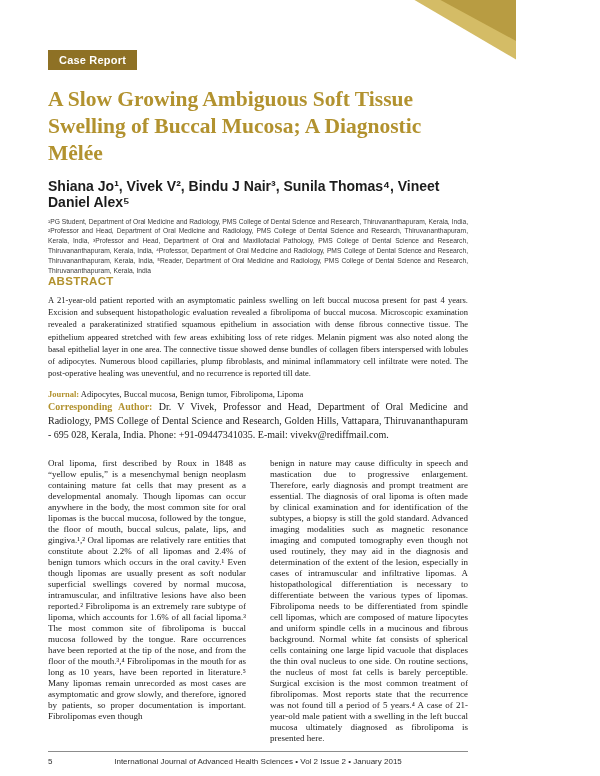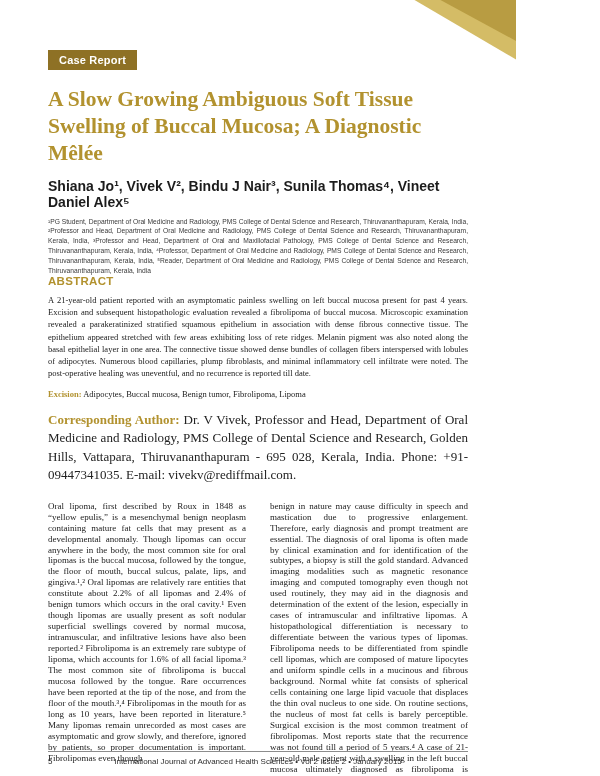--- a/index.html
+++ b/index.html
@@ -86,22 +86,22 @@
   .keywords {
     margin-top: 9px;
     font-size: 8.5px;
     line-height: 1.42;
     color: #222222;
     text-align: justify;
   }
   .gold-label { color: #b2922f; font-weight: bold; }
 
   .corresponding {
-    margin-top: 11px;
-    font-size: 13px;
+    margin-top: 0;
+    font-size: 10px;
     line-height: 1.42;
     color: #222222;
     text-align: justify;
   }
 
   .intro-block { margin-top: 16px; }
   .intro-block .sec-heading { font-size: 12.5px; }
   .columns { display: flex; gap: 24px; margin-top: 7px; }
   .col {
     flex: 1;
@@ -142,21 +142,21 @@
 
     <div class="authors">Shiana Jo¹, Vivek V², Bindu J Nair³, Sunila Thomas⁴, Vineet Daniel Alex⁵</div>
 
     <div class="affiliations">¹PG Student, Department of Oral Medicine and Radiology, PMS College of Dental Science and Research, Thiruvananthapuram, Kerala, India, ²Professor and Head, Department of Oral Medicine and Radiology, PMS College of Dental Science and Research, Thiruvananthapuram, Kerala, India, ³Professor and Head, Department of Oral and Maxillofacial Pathology, PMS College of Dental Science and Research, Thiruvananthapuram, Kerala, India, ⁴Professor, Department of Oral Medicine and Radiology, PMS College of Dental Science and Research, Thiruvananthapuram, Kerala, India, ⁵Reader, Department of Oral Medicine and Radiology, PMS College of Dental Science and Research, Thiruvananthapuram, Kerala, India</div>
 
     <div class="abstract-block">
       <div class="sec-heading">ABSTRACT</div>
       <p class="abstract-text">A 21-year-old patient reported with an asymptomatic painless swelling on left buccal mucosa present for past 4 years. Excision and subsequent histopathologic evaluation revealed a fibrolipoma of buccal mucosa. Microscopic examination revealed a parakeratinized stratified squamous epithelium in association with dense fibrous connective tissue. The epithelium appeared stretched with few areas exhibiting loss of rete ridges. Melanin pigment was also noted along the basal epithelial layer in one area. The connective tissue showed dense bundles of collagen fibers interspersed with lobules of adipocytes. Numerous blood capillaries, plump fibroblasts, and minimal inflammatory cell infiltrate were noted. The post-operative healing was uneventful, and no recurrence is reported till date.</p>
     </div>
 
-    <p class="keywords"><span class="gold-label">Excision:</span><span> Adipocytes, Buccal mucosa, Benign tumor, Fibrolipoma, Lipoma</span></p>
+    <p class="keywords"><span class="gold-label">Journal:</span><span> Adipocytes, Buccal mucosa, Benign tumor, Fibrolipoma, Lipoma</span></p>
 
     <p class="corresponding"><span class="gold-label">Corresponding Author:</span><span> Dr. V Vivek, Professor and Head, Department of Oral Medicine and Radiology, PMS College of Dental Science and Research, Golden Hills, Vattapara, Thiruvananthapuram - 695 028, Kerala, India. Phone: +91-09447341035. E-mail: vivekv@rediffmail.com.</span></p>
 
     <div class="intro-block">
       <div class="columns">
         <p class="col">Oral lipoma, first described by Roux in 1848 as “yellow epulis,” is a mesenchymal benign neoplasm containing mature fat cells that may present as a developmental anomaly. Though lipomas can occur anywhere in the body, the most common site for oral lipomas is the buccal mucosa, followed by the tongue, the floor of mouth, buccal sulcus, palate, lips, and gingiva.¹,² Oral lipomas are relatively rare entities that constitute about 2.2% of all lipomas and 2.4% of benign tumors which occurs in the oral cavity.¹ Even though lipomas are usually present as soft nodular superficial swellings covered by normal mucosa, intramuscular, and infiltrative lesions have also been reported.² Fibrolipoma is an extremely rare subtype of lipoma, which accounts for 1.6% of all facial lipoma.³ The most common site of fibrolipoma is buccal mucosa followed by the tongue. Rare occurrences have been reported at the tip of the nose, and from the floor of the mouth.³,⁴ Fibrolipomas in the mouth for as long as 10 years, have been reported in literature.⁵ Many lipomas remain unrecorded as most cases are asymptomatic and grow slowly, and therefore, ignored by patients, so proper documentation is important. Fibrolipomas even though</p>
         <p class="col">benign in nature may cause difficulty in speech and mastication due to progressive enlargement. Therefore, early diagnosis and prompt treatment are essential. The diagnosis of oral lipoma is often made by clinical examination and for identification of the subtypes, a biopsy is still the gold standard. Advanced imaging modalities such as magnetic resonance imaging and computed tomography even though not used routinely, they may aid in the diagnosis and determination of the extent of the lesion, especially in cases of intramuscular and infiltrative lipomas. A histopathological differentiation is necessary to differentiate between the various types of lipomas. Fibrolipoma needs to be differentiated from spindle cell lipomas, which are composed of mature lipocytes and uniform spindle cells in a mucinous and fibrous background. Normal white fat consists of spherical cells containing one large lipid vacuole that displaces the thin oval nucleus to one side. On routine sections, the nucleus of most fat cells is barely perceptible. Surgical excision is the most common treatment of fibrolipomas. Most reports state that the recurrence was not found till a period of 5 years.⁴ A case of 21-year-old male patient with a swelling in the left buccal mucosa ultimately diagnosed as fibrolipoma is presented here.</p>
       </div>
     </div>
   </div>

